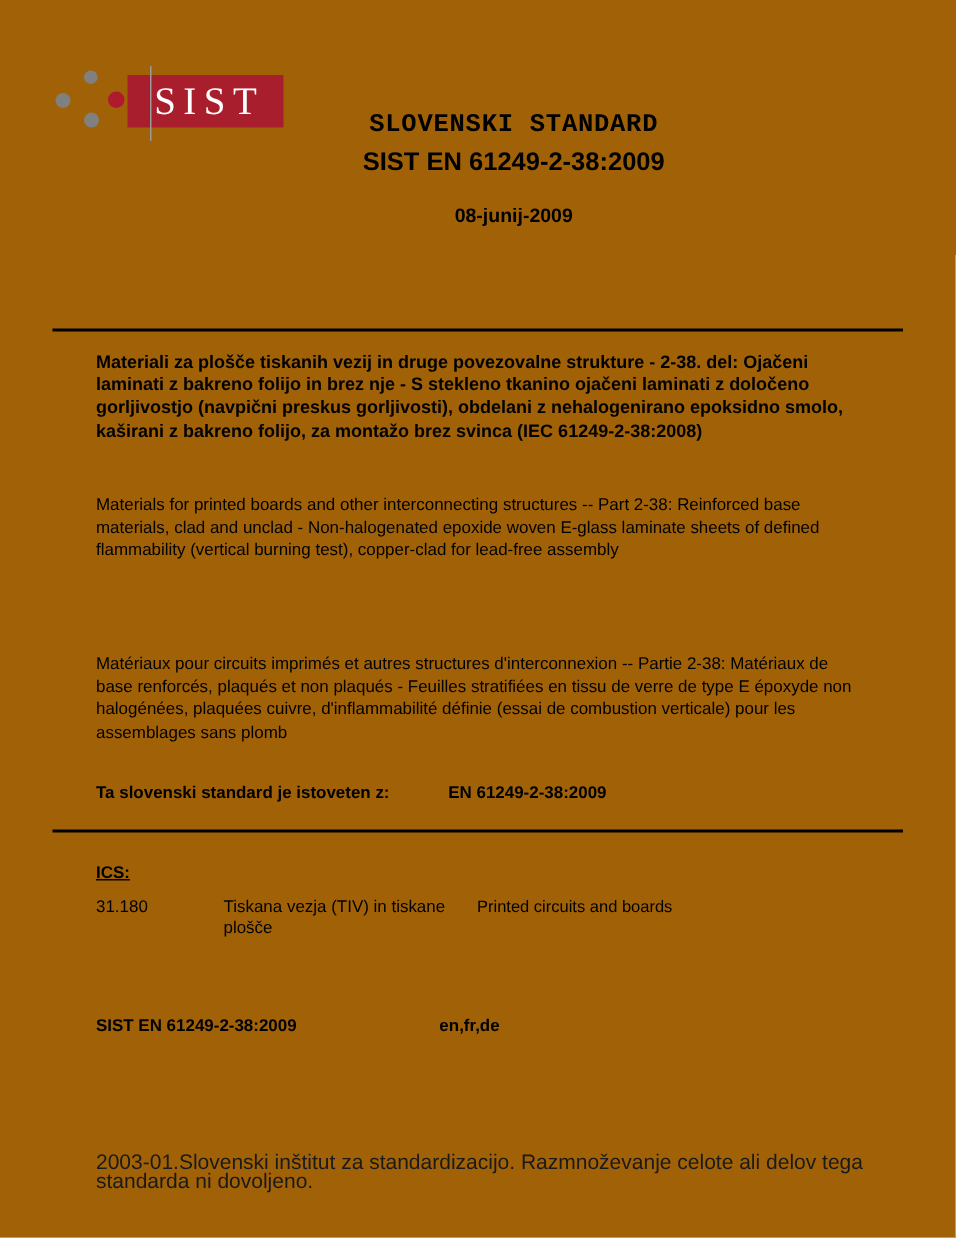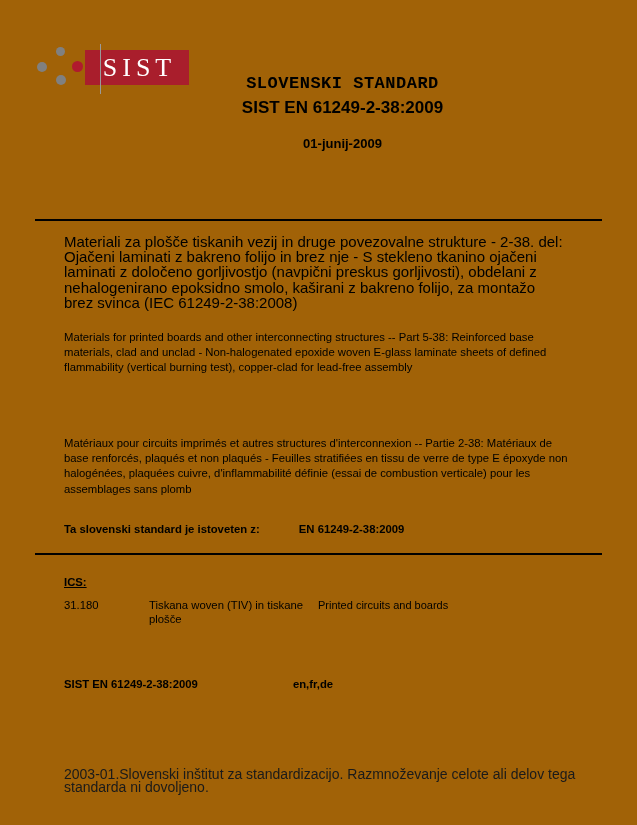--- a/index.html
+++ b/index.html
@@ -121,22 +121,22 @@
   .divider.mid    { top: 553px; }
 
   
   .titles {
     position: absolute;
     left: 64px;
     top: 234px;
     width: 500px;
   }
   .title-sl {
-    font-size: 15px;
-    font-weight: normal;
+    font-size: 12px;
+    font-weight: bold;
     line-height: 15.2px;
     margin: 0;
   }
   .title-en {
     font-size: 11.3px;
     font-weight: normal;
     line-height: 15.2px;
     margin: 0;
     position: absolute;
     top: 96px;
@@ -241,42 +241,42 @@
       <span class="dot d-red"></span>
     </div>
     <div class="logo-red"></div>
     <div class="logo-wordmark">SIST</div>
     <div class="logo-rule"></div>
   </div>
 
   <div class="header">
     <div class="line1">SLOVENSKI  STANDARD</div>
     <div class="line2">SIST EN 61249-2-38:2009</div>
-    <div class="date">01-junij-2009</div>
+    <div class="date">08-junij-2009</div>
   </div>
 
   <div class="divider top"></div>
 
   <div class="titles">
     <p class="title-sl">Materiali za plošče tiskanih vezij in druge povezovalne strukture - 2-38. del: Ojačeni laminati z bakreno folijo in brez nje - S stekleno tkanino ojačeni laminati z določeno gorljivostjo (navpični preskus gorljivosti), obdelani z nehalogenirano epoksidno smolo, kaširani z bakreno folijo, za montažo brez svinca (IEC 61249-2-38:2008)</p>
-    <p class="title-en">Materials for printed boards and other interconnecting structures -- Part 5-38: Reinforced base materials, clad and unclad - Non-halogenated epoxide woven E-glass laminate sheets of defined flammability (vertical burning test), copper-clad for lead-free assembly</p>
+    <p class="title-en">Materials for printed boards and other interconnecting structures -- Part 2-38: Reinforced base materials, clad and unclad - Non-halogenated epoxide woven E-glass laminate sheets of defined flammability (vertical burning test), copper-clad for lead-free assembly</p>
     <p class="title-fr">Matériaux pour circuits imprimés et autres structures d'interconnexion -- Partie 2-38: Matériaux de base renforcés, plaqués et non plaqués - Feuilles stratifiées en tissu de verre de type E époxyde non halogénées, plaquées cuivre, d'inflammabilité définie (essai de combustion verticale) pour les assemblages sans plomb</p>
   </div>
 
   <div class="equiv">
     <span class="eq-label">Ta slovenski standard je istoveten z:</span>
     <span class="eq-value">EN 61249-2-38:2009</span>
   </div>
 
   <div class="divider mid"></div>
 
   <div class="ics-label">ICS:</div>
   <div class="ics-row">
     <span class="ics-code">31.180</span>
-    <span class="ics-desc-sl">Tiskana woven (TIV) in tiskane plošče</span>
+    <span class="ics-desc-sl">Tiskana vezja (TIV) in tiskane plošče</span>
     <span class="ics-desc-en">Printed circuits and boards</span>
   </div>
 
   <div class="designation">
     <span class="des-id">SIST EN 61249-2-38:2009</span>
     <span class="des-langs">en,fr,de</span>
   </div>
 
   <div class="footer">2003-01.Slovenski inštitut za standardizacijo. Razmnoževanje celote ali delov tega standarda ni dovoljeno.</div>
 

